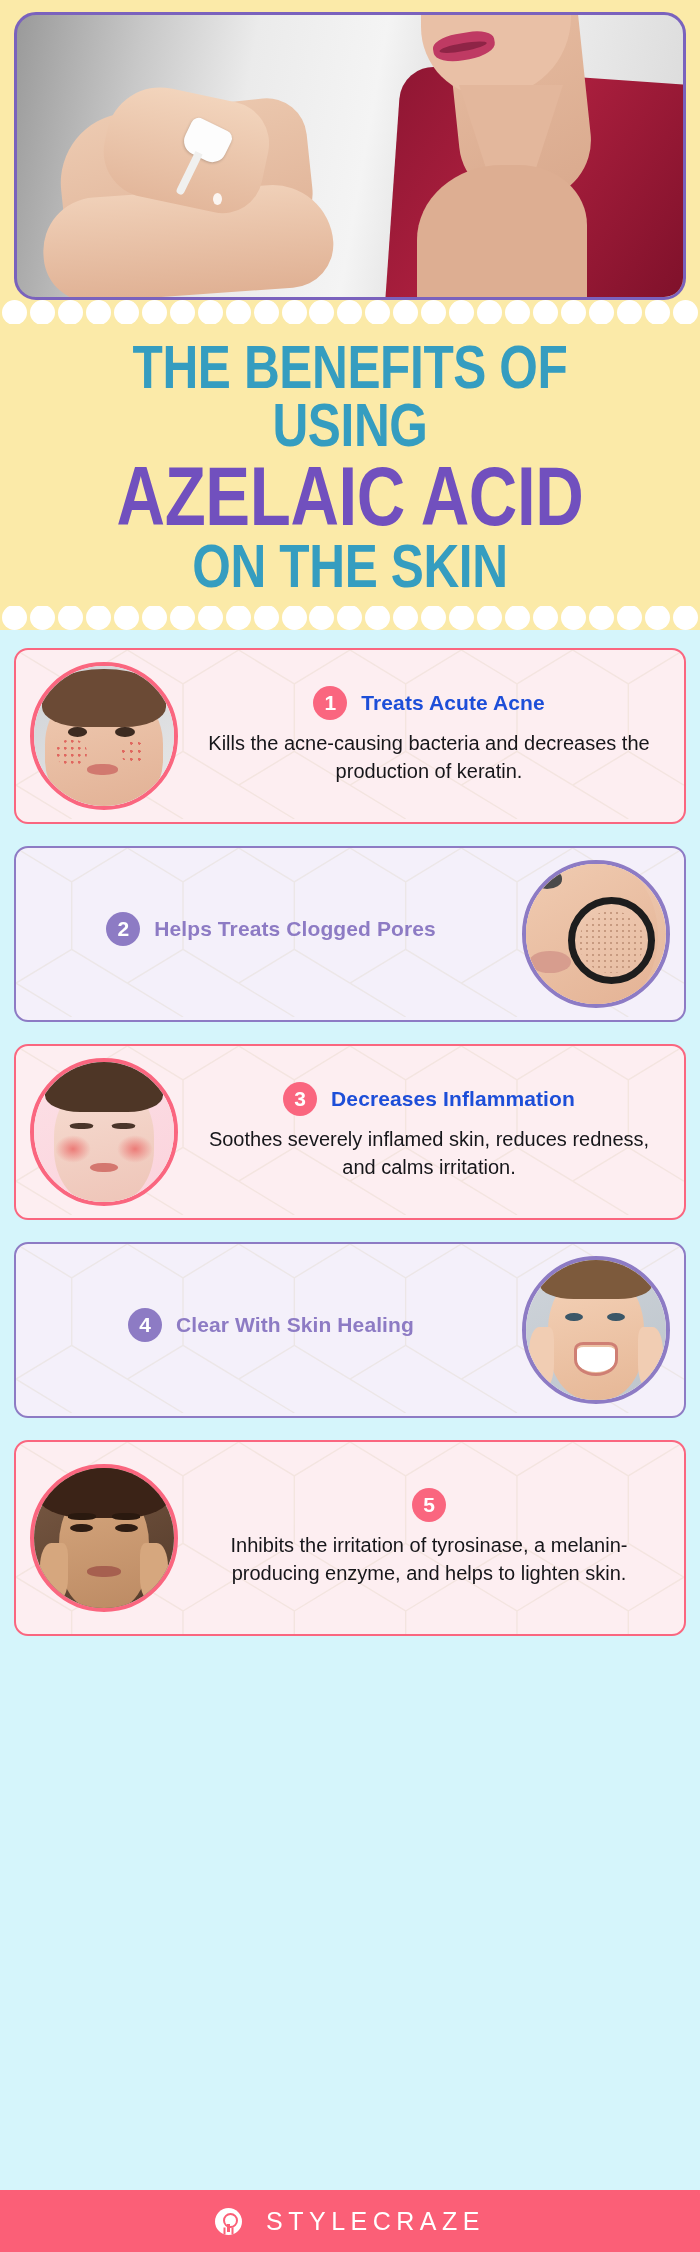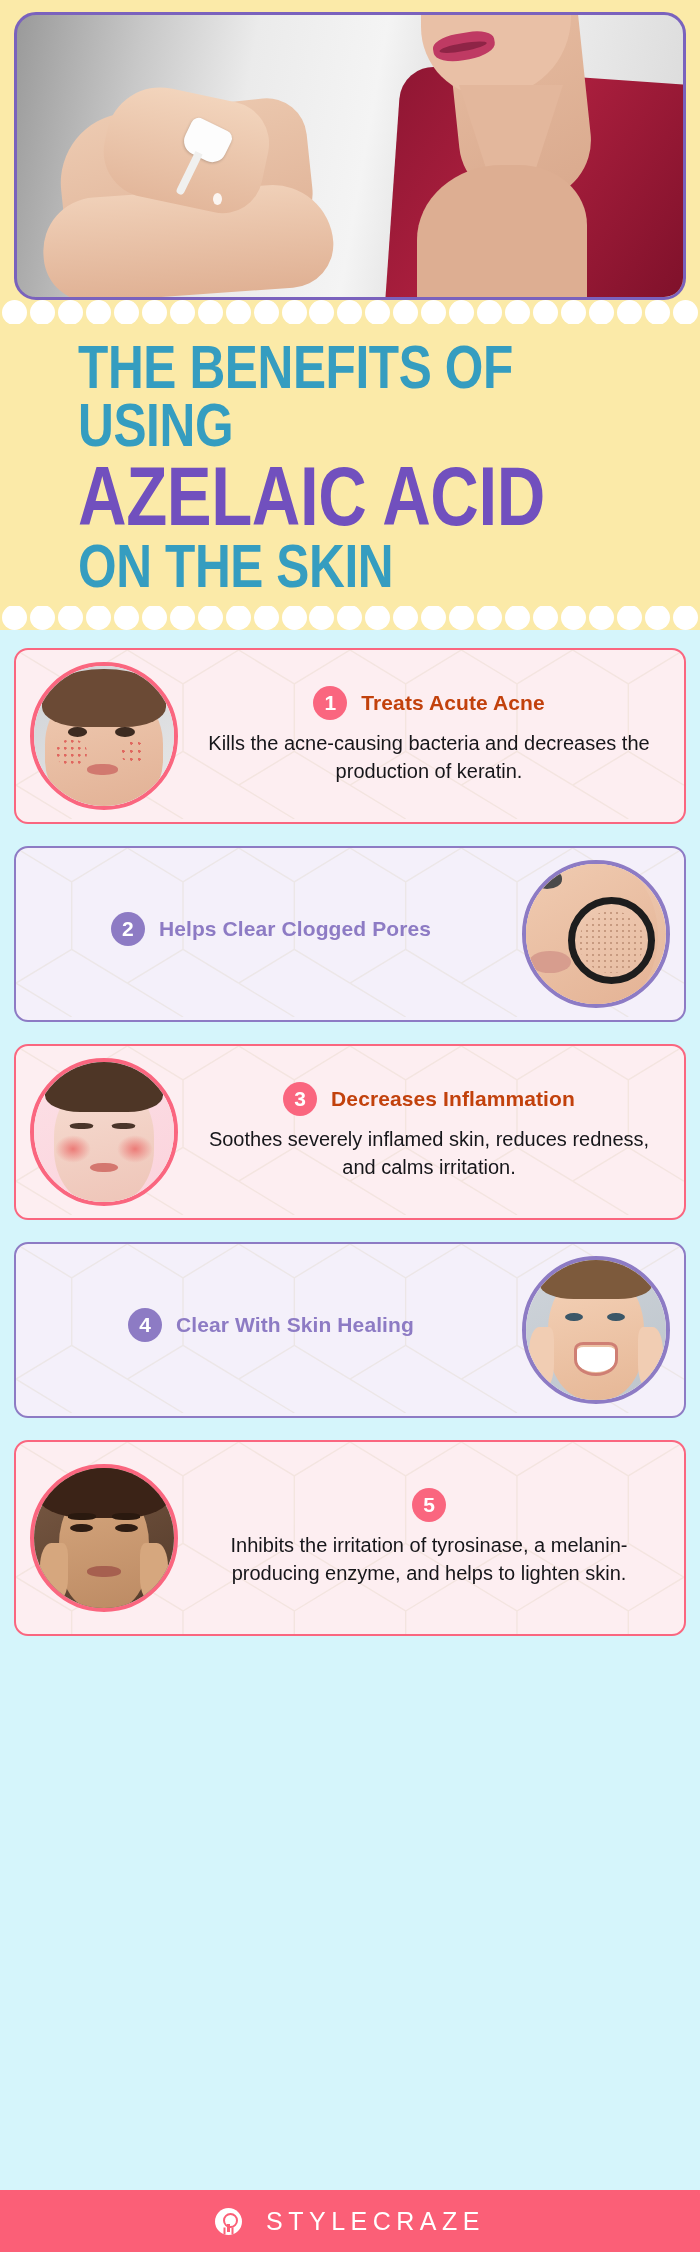--- a/index.html
+++ b/index.html
@@ -90,21 +90,21 @@
     height:24px; position:relative; display:flex; align-items:center;
     justify-content:space-between; padding:0 2px; overflow:hidden;
   }
   .dots .d{
     width:25px; height:25px; border-radius:50%; background:#fff; flex:0 0 auto;
   }
   .dots-on-yellow{ background:#fbeaa8; }
   .dots-on-blue{ background:#fbeaa8; }
 
   
-  .title-band{ background:#fbeaa8; padding:14px 10px 10px 10px; text-align:left; }
+  .title-band{ background:#fbeaa8; padding:14px 10px 10px 10px; text-align:center; }
   .t-line{
     font-family:"Liberation Sans Narrow","Liberation Sans", sans-serif;
     font-weight:bold; letter-spacing:-0.5px; line-height:.94;
     transform:scaleX(.80); transform-origin:center;
   }
   .t1{ font-size:62px; color:#359dc0; }
   .t2{ font-size:84px; color:#7150be; margin-top:2px; }
   .t3{ font-size:62px; color:#359dc0; margin-top:2px; }
 
   
@@ -136,21 +136,21 @@
     display:flex; align-items:center; justify-content:center;
     font-family:"Liberation Sans Narrow","Liberation Sans",sans-serif;
   }
   .num.pink{ background:#fa667f; }
   .num.purple{ background:#8d7bc4; }
   .head{
     font-size:21px; font-weight:bold; line-height:1.16;
     font-family:"Liberation Sans Narrow","Liberation Sans", sans-serif;
     letter-spacing:.1px;
   }
-  .head.pink{ color:#c2410c; }
+  .head.pink{ color:#1d4ed8; }
   .head.purple{ color:#8d7bc4; }
   .body{
     font-size:20px; color:#16161a; line-height:1.38; font-weight:500;
     font-family:"Liberation Sans","Liberation Sans", sans-serif;
   }
 
   
   .face{ position:absolute; inset:0; }
   .f-bg1{ background:linear-gradient(150deg,#cfd2d6,#e8e8e8); }
   .f-bg2{ background:linear-gradient(150deg,#f0cdb4,#e6b89c); }
@@ -316,21 +316,21 @@
           <div class="fc" style="left:-6%;top:-8%;width:100%;height:118%;background:linear-gradient(150deg,#f1cdb3,#e3b193);border-radius:50%;"></div>
           <div class="fc" style="left:4%;top:4%;width:22%;height:14%;background:#4a4a4a;border-radius:50%;"></div>
           <div class="fc" style="left:2%;top:62%;width:30%;height:16%;background:#d79d8e;border-radius:50%;"></div>
           <div class="fc" style="left:30%;top:24%;width:62%;height:62%;border:7px solid #1d1d1d;border-radius:50%;background:rgba(255,255,255,.10);"></div>
           <div class="fc" style="left:38%;top:34%;width:46%;height:44%;background:radial-gradient(circle at 30% 30%,#c79a80 1.1px,transparent 1.3px) 0 0/6px 6px;border-radius:50%;"></div>
         </div>
       </div>
       <div class="content">
         <div class="head-row">
           <span class="num purple">2</span>
-          <span class="head purple">Helps Clear Clogged Pores</span>
+          <span class="head purple">Helps Treats Clogged Pores</span>
         </div>
       </div>
     </div>
   </div>
 
   <div class="card pink">
     <svg class="hexbg" viewBox="0 0 672 170" preserveAspectRatio="none">
       <g fill="none" stroke="#e8d9cb" stroke-width="1.4">
         <path d="M0 0 L56 34 L56 102 L0 136 M56 34 L112 0 M56 102 L112 136"></path>
         <path d="M112 0 L168 34 L168 102 L112 136 M168 34 L224 0 M168 102 L224 136"></path>

